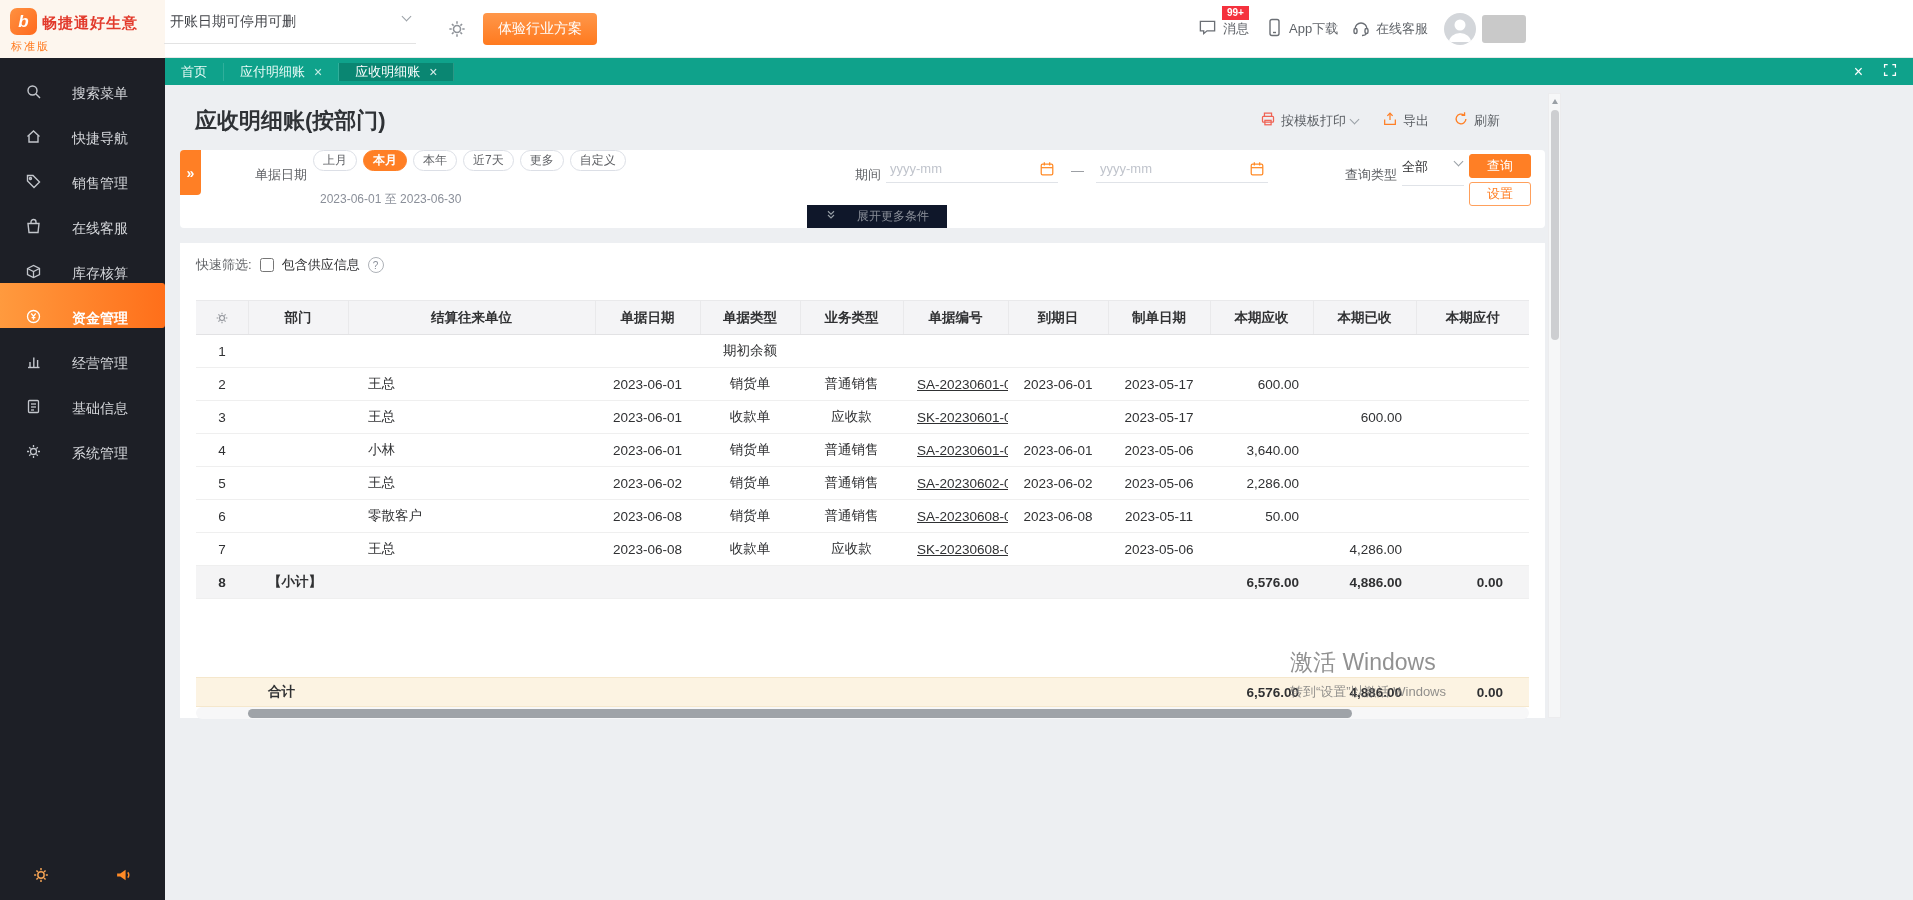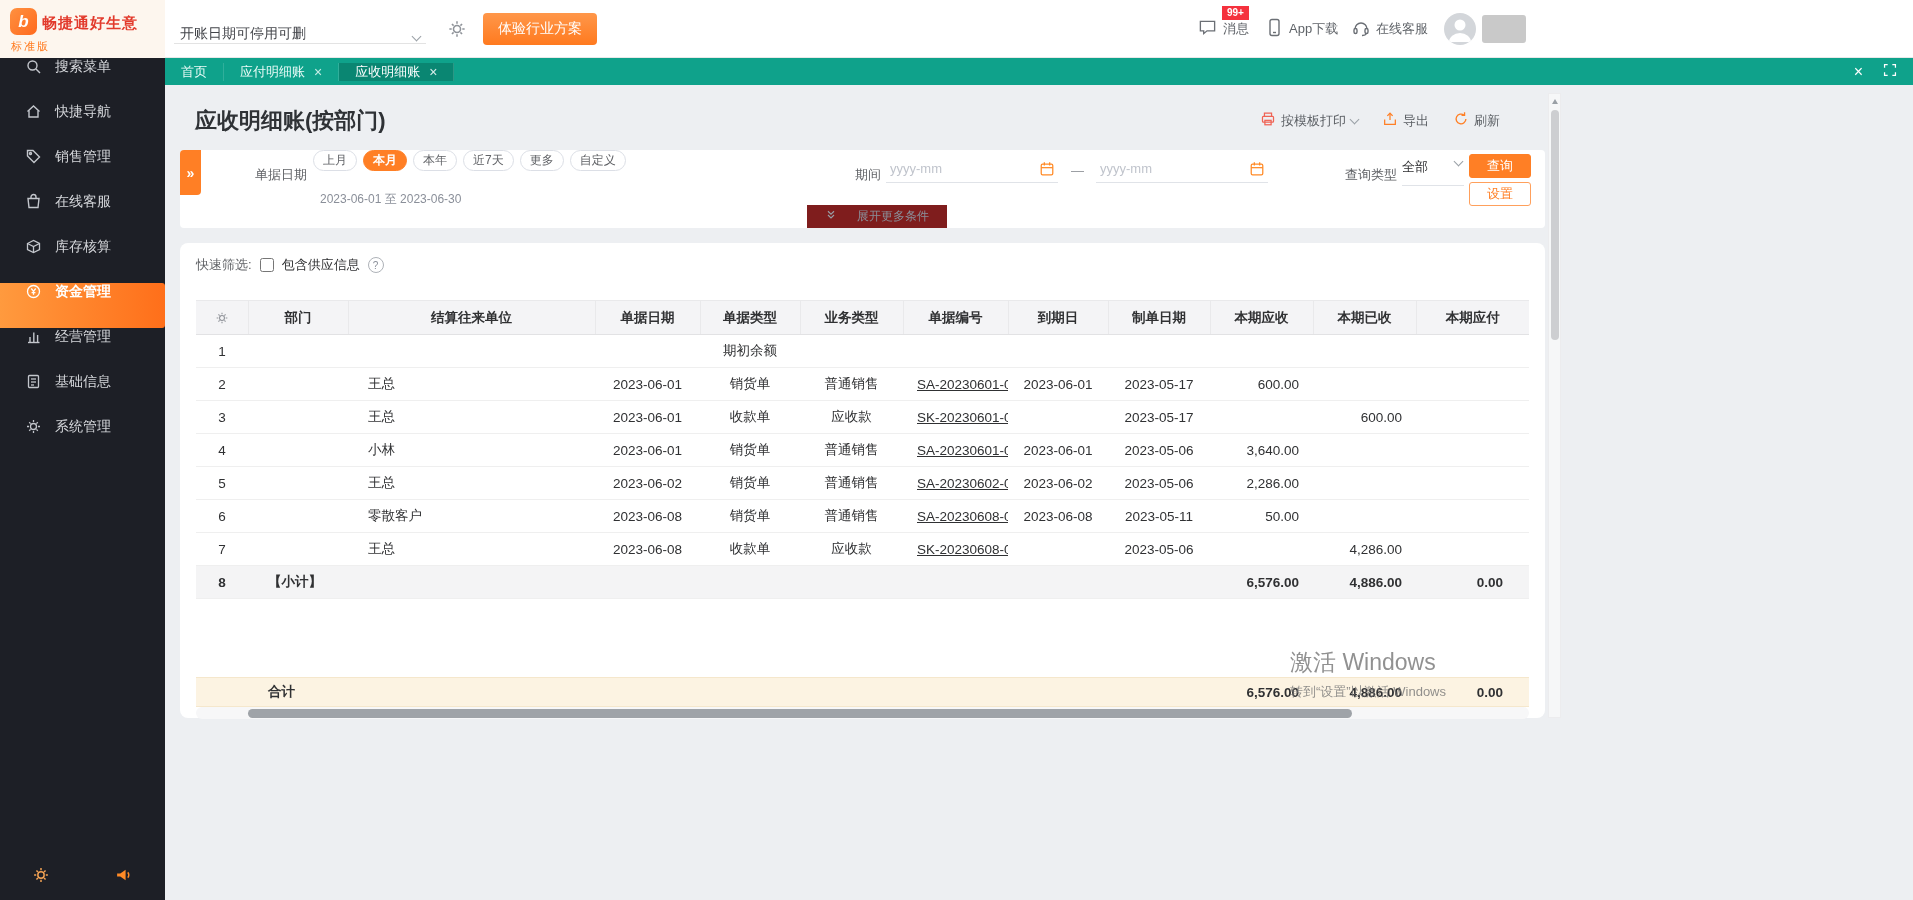--- a/index.html
+++ b/index.html
@@ -5,36 +5,36 @@
 *{margin:0;padding:0;box-sizing:border-box}
 html,body{width:1913px;height:900px}
 body{position:relative;font-family:"Liberation Sans","DejaVu Sans",sans-serif;background:#edeff2;overflow:hidden;color:#303133}
 
 
 .topbar{position:absolute;left:0;top:0;width:1913px;height:58px;background:#fff;border-bottom:1px solid #e8e8e8;z-index:30}
 .logo-block{position:absolute;left:0;top:0;width:165px;height:58px;background:#fdf6ee}
 .logo-icon{position:absolute;left:10px;top:8px;width:27px;height:27px;border-radius:7px;background:linear-gradient(135deg,#ff9140,#ff6a1e);color:#fff;font-weight:bold;font-style:italic;font-size:17px;display:flex;align-items:center;justify-content:center}
 .logo-title{position:absolute;left:42px;top:14px;font-size:15px;font-weight:bold;color:#e23a2c;letter-spacing:1px;white-space:nowrap}
 .logo-sub{position:absolute;left:11px;top:39px;font-size:11px;color:#ff7a1f;letter-spacing:2px}
-.account-select{position:absolute;left:174px;top:13px;width:252px;height:31px;border-bottom:1px solid #e3e3e3;font-size:14px;color:#43454a;display:flex;align-items:flex-end;padding:0 6px;cursor:pointer}
+.account-select{position:absolute;left:164px;top:13px;width:252px;height:31px;border-bottom:1px solid #e3e3e3;font-size:14px;color:#43454a;display:flex;align-items:flex-start;padding:0 6px;cursor:pointer}
 .account-select .caret{margin-left:auto}
 .caret{display:inline-block;width:7px;height:7px;border:solid #9aa0a6;border-width:0 0 1.5px 1.5px;transform:rotate(-45deg);margin-bottom:3px}
 .topbar-gear{position:absolute;left:447px;top:19px;width:20px;height:20px;cursor:pointer}
 .trial-btn{position:absolute;left:483px;top:13px;height:32px;padding:0 15px;background:linear-gradient(180deg,#ff974a,#ff7a1f);border:none;border-radius:4px;color:#fff;font-size:14px;cursor:pointer;font-family:inherit}
 .tb-item{position:absolute;top:0;height:58px;display:flex;align-items:center;gap:6px;font-size:13px;color:#5f6368;cursor:pointer}
 .tb-msg{left:1198px}
 .tb-app{left:1266px}
 .tb-svc{left:1352px}
 .badge{position:absolute;left:24px;top:6px;background:#f5313d;color:#fff;font-size:10px;line-height:14px;padding:0 5px;border-radius:0;font-weight:bold;white-space:nowrap}
 .avatar{position:absolute;left:1444px;top:13px;width:32px;height:32px;border-radius:50%;background:#d3d6da;overflow:hidden;cursor:pointer}
 .redacted{position:absolute;left:1482px;top:15px;width:44px;height:28px;background:#c9c9c9;border-radius:3px;cursor:pointer}
 
 
 .sidebar{position:absolute;left:0;top:0;width:165px;height:900px;background:#1d1f26;z-index:20;padding-top:58px}
-.menu-item{height:45px;display:flex;align-items:flex-start;padding-left:25px;gap:13px;color:#d4d6da;font-size:14px;cursor:pointer}
+.menu-item{height:45px;display:flex;align-items:flex-end;padding-left:25px;gap:30px;color:#d4d6da;font-size:14px;cursor:pointer}
 .menu-item.active{background:linear-gradient(90deg,#ff9a3e,#ff6f1a);color:#fff;font-weight:bold;border-radius:0 3px 3px 0}
 .sidebar-bottom{position:absolute;bottom:0;left:0;width:165px;height:46px;display:flex;align-items:center;justify-content:space-around}
 .sidebar-bottom svg{cursor:pointer}
 
 
 .tabbar{position:absolute;left:165px;top:58px;width:1748px;height:27px;background:#0fa28b;display:flex;align-items:center;z-index:10}
 .tab{display:flex;align-items:center;gap:9px;padding:0 16px;color:#e9fbf7;font-size:13px;cursor:pointer;border-right:1px solid rgba(255,255,255,0.14);white-space:nowrap}
 .tab.active{background:#0a8672;color:#fff}
 .tab .x{font-size:14px;opacity:.85;line-height:1}
 .tab-controls{margin-left:auto;display:flex;align-items:center;gap:20px;padding-right:16px;color:#fff}
@@ -57,24 +57,24 @@
 .range-text{position:absolute;left:140px;top:41px;font-size:12px;color:#8a8f99}
 .p-input{position:absolute;top:5px;width:172px;height:28px;border-bottom:1px solid #e0e3e8}
 .p-input input{border:none;outline:none;background:transparent;width:140px;height:26px;font-size:13px;color:#333;font-family:inherit;padding-left:4px}
 .p-input input::placeholder{color:#c0c4cc}
 .p-input svg{position:absolute;right:3px;top:6px}
 .dash{position:absolute;left:891px;top:13px;color:#909399;font-size:13px}
 .qtype{position:absolute;left:1222px;top:8px;width:62px;height:28px;border-bottom:1px solid #e0e3e8;display:flex;align-items:flex-start;font-size:13px;color:#303133;cursor:pointer}
 .qtype .caret{margin-left:auto;margin-right:2px}
 .btn-search{position:absolute;left:1289px;top:4px;width:62px;height:24px;background:#ff7f25;border:1px solid #ff7f25;border-radius:3px;color:#fff;font-size:13px;cursor:pointer;font-family:inherit}
 .btn-settings{position:absolute;left:1289px;top:32px;width:62px;height:24px;background:#fff;border:1px solid #ffa05c;border-radius:3px;color:#ff7f25;font-size:13px;cursor:pointer;font-family:inherit}
-.expand-strip{position:absolute;left:627px;top:55px;width:140px;height:23px;background:#7f1d1d;display:flex;align-items:center;justify-content:center;gap:20px;font-size:12px;color:#8a8f99;cursor:pointer}
-
-
-.table-card{position:absolute;left:15px;top:152px;width:1365px;height:475px;background:#fff;border-radius:8px}
+.expand-strip{position:absolute;left:627px;top:55px;width:140px;height:23px;background:#0f172a;display:flex;align-items:center;justify-content:center;gap:20px;font-size:12px;color:#8a8f99;cursor:pointer}
+
+
+.table-card{position:absolute;left:15px;top:152px;width:1365px;height:475px;background:#fff;border-radius:0}
 .quick-row{position:absolute;left:16px;top:10px;height:24px;display:flex;align-items:center;gap:8px;font-size:13px}
 .quick-row .ql{color:#606266}
 .quick-row input{width:14px;height:14px;cursor:pointer}
 .quick-row .cl{color:#303133}
 .help{width:16px;height:16px;border:1px solid #aeb2b8;border-radius:50%;color:#8a8f99;font-size:10px;display:flex;align-items:center;justify-content:center;cursor:pointer}
 .grid-wrap{position:absolute;left:16px;top:57px;width:1333px}
 table.grid{border-collapse:collapse;table-layout:fixed;width:1333px}
 .grid th{height:34px;background:#f4f4f6;border-top:1px solid #e9e9eb;border-bottom:1px solid #e2e2e4;border-right:1px solid #e9e9eb;font-size:13.5px;color:#303133;font-weight:bold;text-align:center}
 .grid th:last-child{border-right:none}
 .grid td{height:33px;font-size:13.5px;color:#303133;border-bottom:1px solid #efefef;overflow:hidden;white-space:nowrap}

